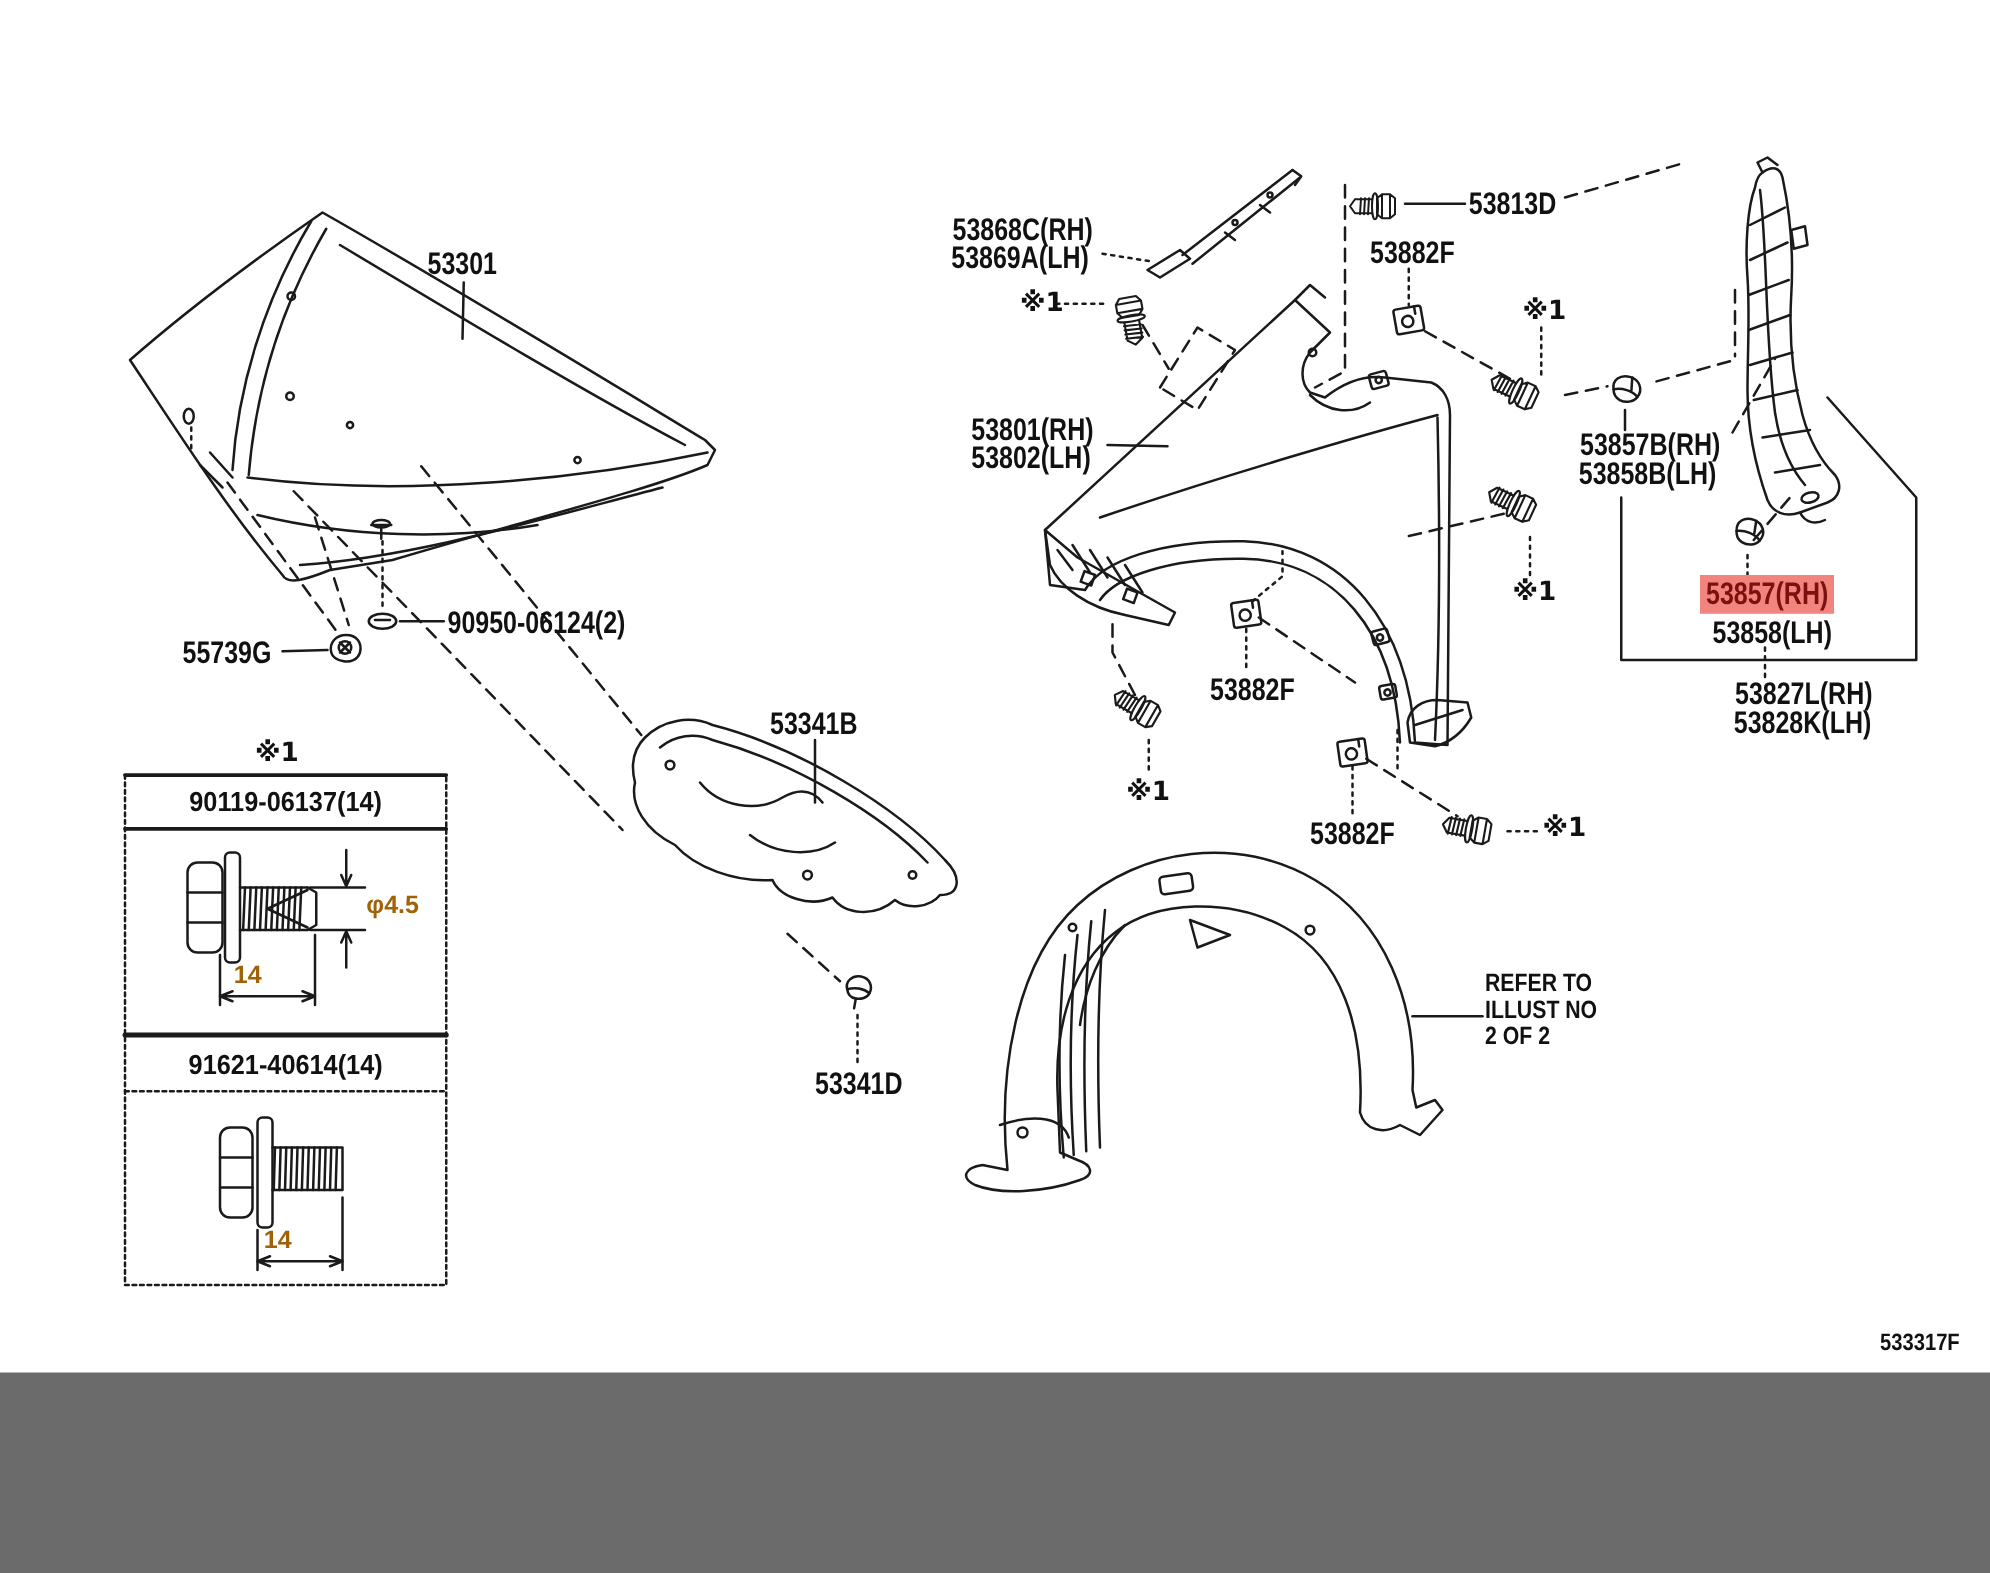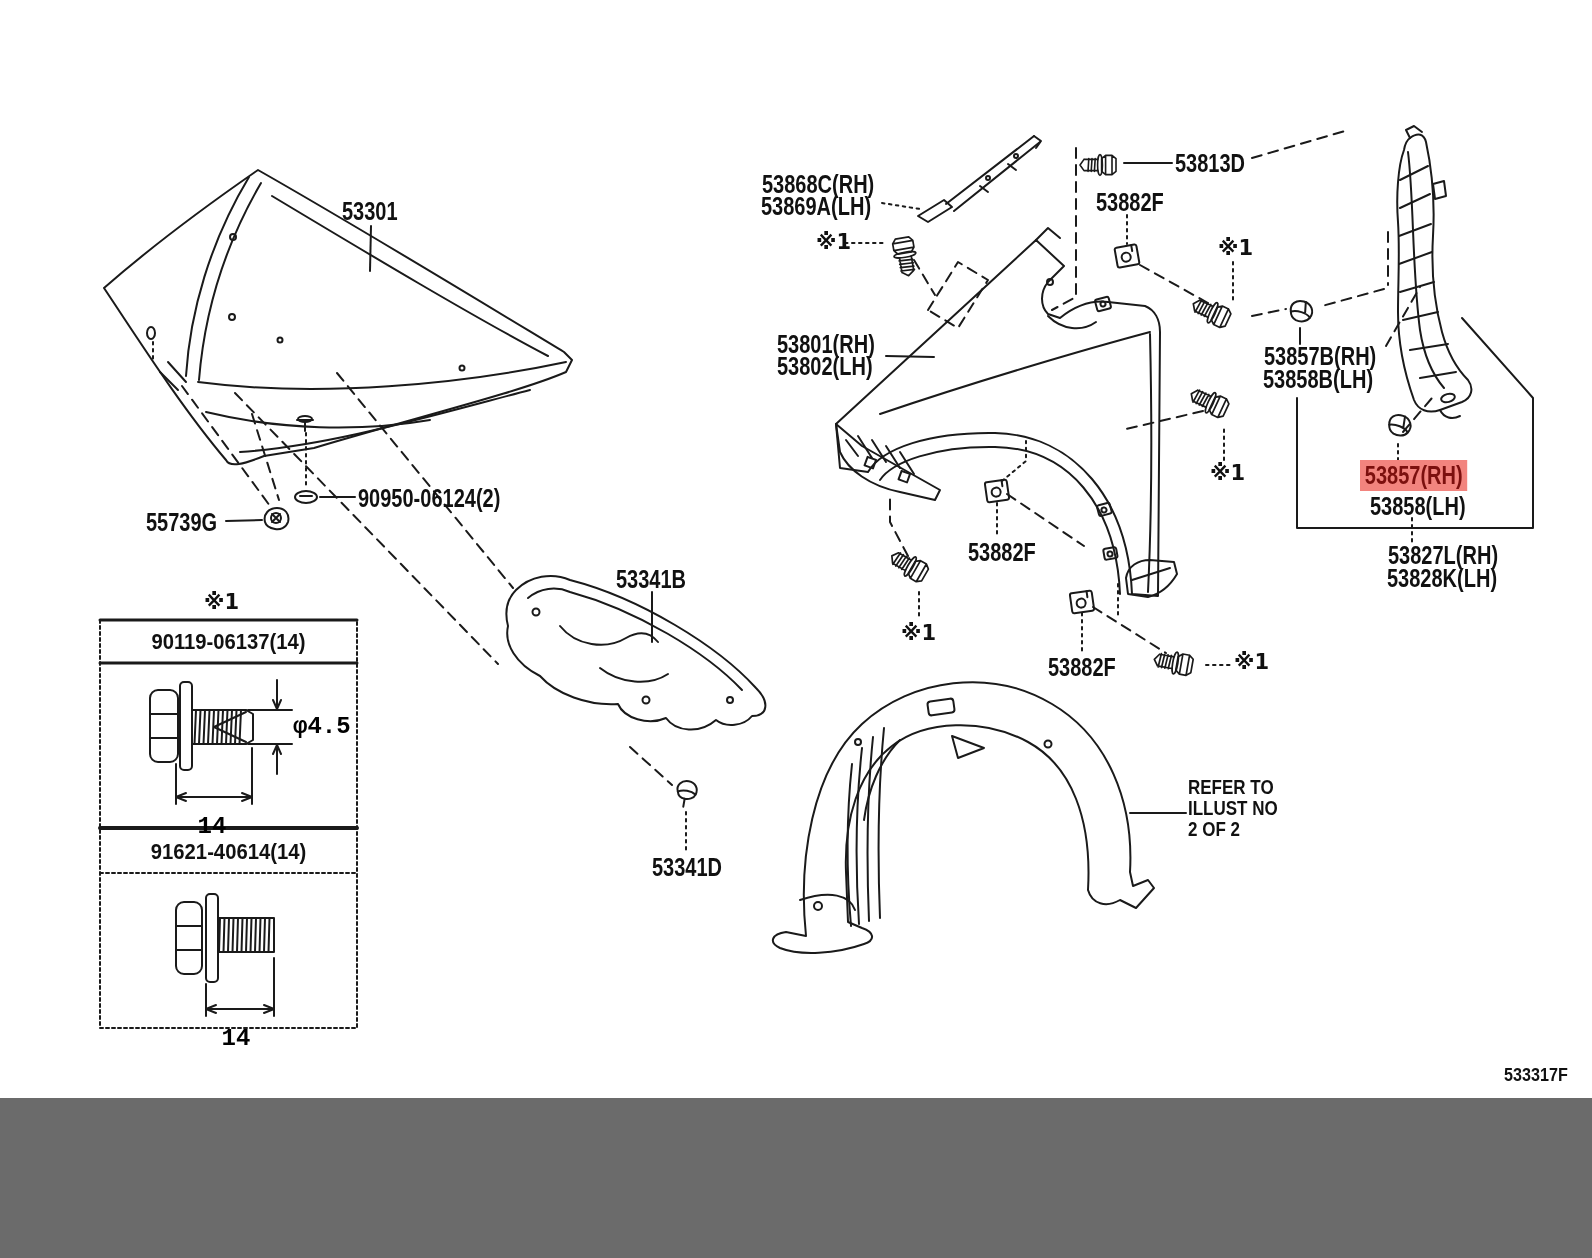--- a/index.html
+++ b/index.html
@@ -3,23 +3,23 @@
 <meta charset="utf-8">
 <style>
   html,body{margin:0;padding:0;background:#fff;}
   #stage{position:relative;width:1592px;height:1258px;background:#ffffff;overflow:hidden;
          font-family:"Liberation Sans",sans-serif;}
   #art{position:absolute;left:0;top:0;}
   .pn{position:absolute;font-family:"Liberation Sans",sans-serif;font-weight:bold;font-size:25px;
       color:#111;white-space:nowrap;transform:scaleX(0.8);transform-origin:0 0;letter-spacing:0;}
   .ref{position:absolute;font-family:"DejaVu Sans",sans-serif;font-weight:bold;font-size:21px;
       color:#111;white-space:nowrap;}
-  .dim{position:absolute;font-family:Liberation Mono, monospace;font-weight:bold;font-size:24px;
-      color:#000000;white-space:nowrap;}
-  .dimc{text-align:center;width:50px;margin-top:44px;}
+  .dim{position:absolute;font-family:Liberation Sans, sans-serif;font-weight:bold;font-size:20px;
+      color:#a16207;white-space:nowrap;}
+  .dimc{width:50px;}
   .hdr{position:absolute;left:100px;width:257px;text-align:center;font-weight:bold;font-size:22px;
       color:#111;transform:scaleX(0.92);transform-origin:center top;white-space:nowrap;
       font-family:"Liberation Sans",sans-serif;}
   .note{position:absolute;font-weight:bold;font-size:20px;color:#111;transform:scaleX(0.85);
       transform-origin:0 0;white-space:nowrap;font-family:"Liberation Sans",sans-serif;}
   .code{position:absolute;font-weight:bold;font-size:19px;color:#111;transform:scaleX(0.85);
       transform-origin:0 0;font-family:"Liberation Sans",sans-serif;}
   .hl{background:#f2847e;color:#7c100e;padding:1px 6px 2px 6px;}
   #footer{position:absolute;left:0;top:1098px;width:1592px;height:160px;background:#6b6b6b;}
   svg{stroke:#1a1a1a;fill:none;stroke-width:2;stroke-linecap:round;stroke-linejoin:round;}

